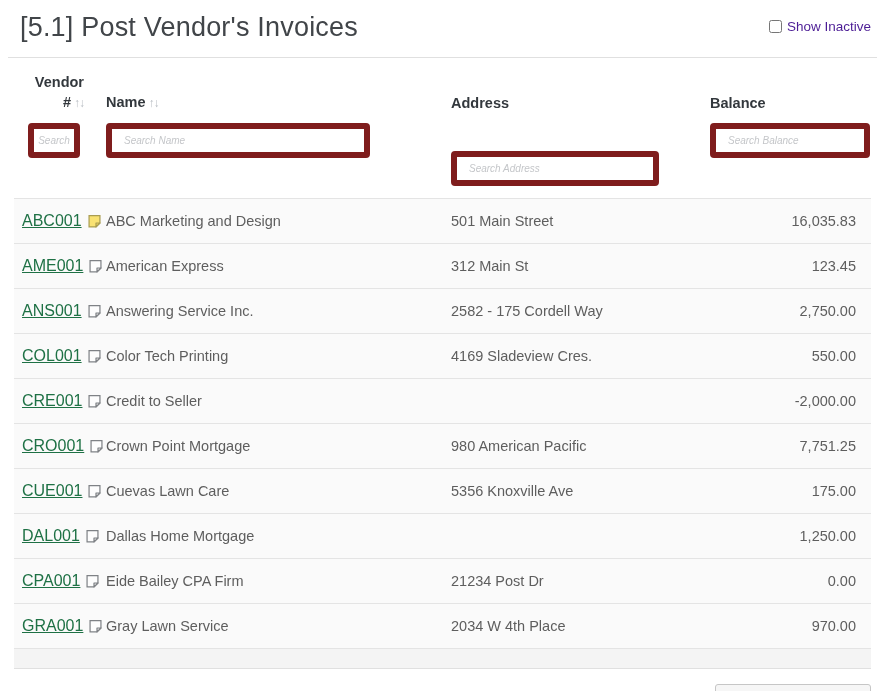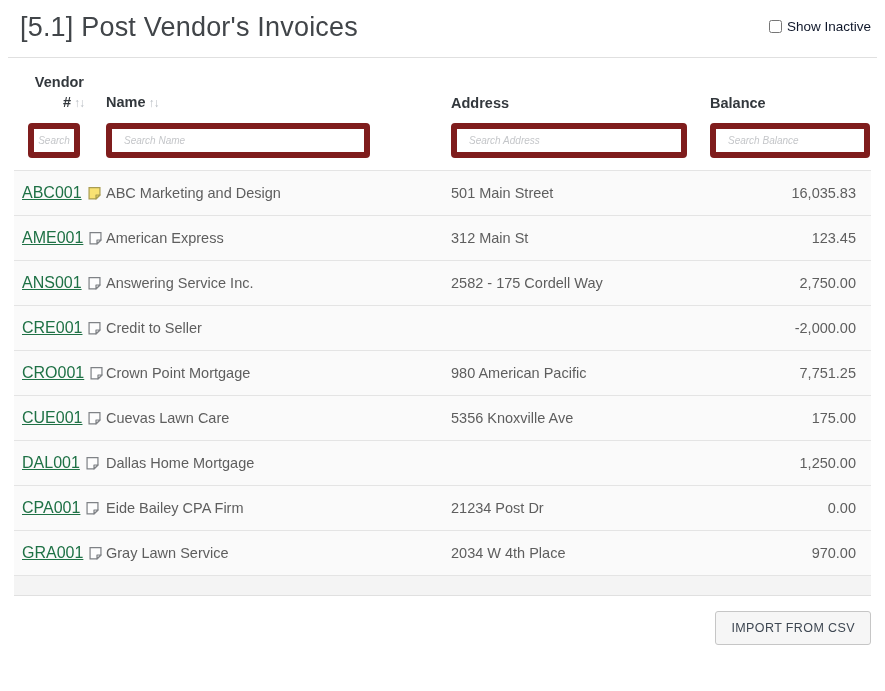--- a/index.html
+++ b/index.html
@@ -27,21 +27,21 @@
     letter-spacing: 0.2px; line-height: 32px;
   }
   .show-inactive {
     display: flex; align-items: center; gap: 5px;
     margin-top: 8px; cursor: pointer;
   }
   .show-inactive input {
     width: 13px; height: 13px; margin: 0;
     accent-color: #666;
   }
-  .show-inactive-label { font-size: 13.5px; color: #0f172a; }
+  .show-inactive-label { font-size: 13.5px; color: #4c1d95; }
 
   .title-divider {
     border: none; border-top: 1px solid #e0e0e0;
     margin: 14px 8px 0 8px;
   }
 
   
   .table-wrap { margin: 0 14px; }
   .grid-row {
     display: grid;
@@ -61,21 +61,21 @@
 
   .search-row { margin-top: 10px; }
   .search-input {
     height: 35px; border: 6px solid #7f1d1d; border-radius: 4px;
     background: #fff; font-family: "Liberation Sans", sans-serif;
     font-size: 10px; color: #444; padding: 0 12px; outline: none;
   }
   .search-input::placeholder { font-style: italic; color: #c4c6c9; }
   .search-vendor { width: 52px; margin-left: 14px; padding: 0 4px; text-align: center; }
   .search-name { width: 264px; }
-  .search-address { width: 236px; }
+  .search-address { width: 208px; margin-top: 28px; }
   .search-balance { width: 160px; }
 
   .table-body { margin-top: 12px; border-top: 1px solid var(--row-border); }
   .trow {
     height: 45px; align-items: center;
     background: #fafafa;
     border-bottom: 1px solid var(--row-border);
     font-size: 14.5px; color: #5e5e5e;
   }
   .cell-code {
@@ -179,20 +179,34 @@
           <path class="note-fold" d="M13.8 9.6 H9.6 V13.8 Z"></path>
         </svg>
       </span>
     </div>
     <div>Answering Service Inc.</div>
     <div>2582 - 175 Cordell Way</div>
     <div class="cell-balance">2,750.00</div>
   </div>
         <div class="grid-row trow">
     <div class="cell-code">
+      <a class="vendor-code-link">COL001</a>
+      <span class="note-icon">
+        <svg width="15" height="15" viewBox="0 0 16 16">
+          <path class="note-body" d="M2.2 1.8 H13.8 V9.6 L9.6 13.8 H2.2 Z"></path>
+          <path class="note-fold" d="M13.8 9.6 H9.6 V13.8 Z"></path>
+        </svg>
+      </span>
+    </div>
+    <div>Color Tech Printing</div>
+    <div>4169 Sladeview Cres.</div>
+    <div class="cell-balance">550.00</div>
+  </div>
+        <div class="grid-row trow">
+    <div class="cell-code">
       <a class="vendor-code-link">CRE001</a>
       <span class="note-icon">
         <svg width="15" height="15" viewBox="0 0 16 16">
           <path class="note-body" d="M2.2 1.8 H13.8 V9.6 L9.6 13.8 H2.2 Z"></path>
           <path class="note-fold" d="M13.8 9.6 H9.6 V13.8 Z"></path>
         </svg>
       </span>
     </div>
     <div>Credit to Seller</div>
     <div></div>

